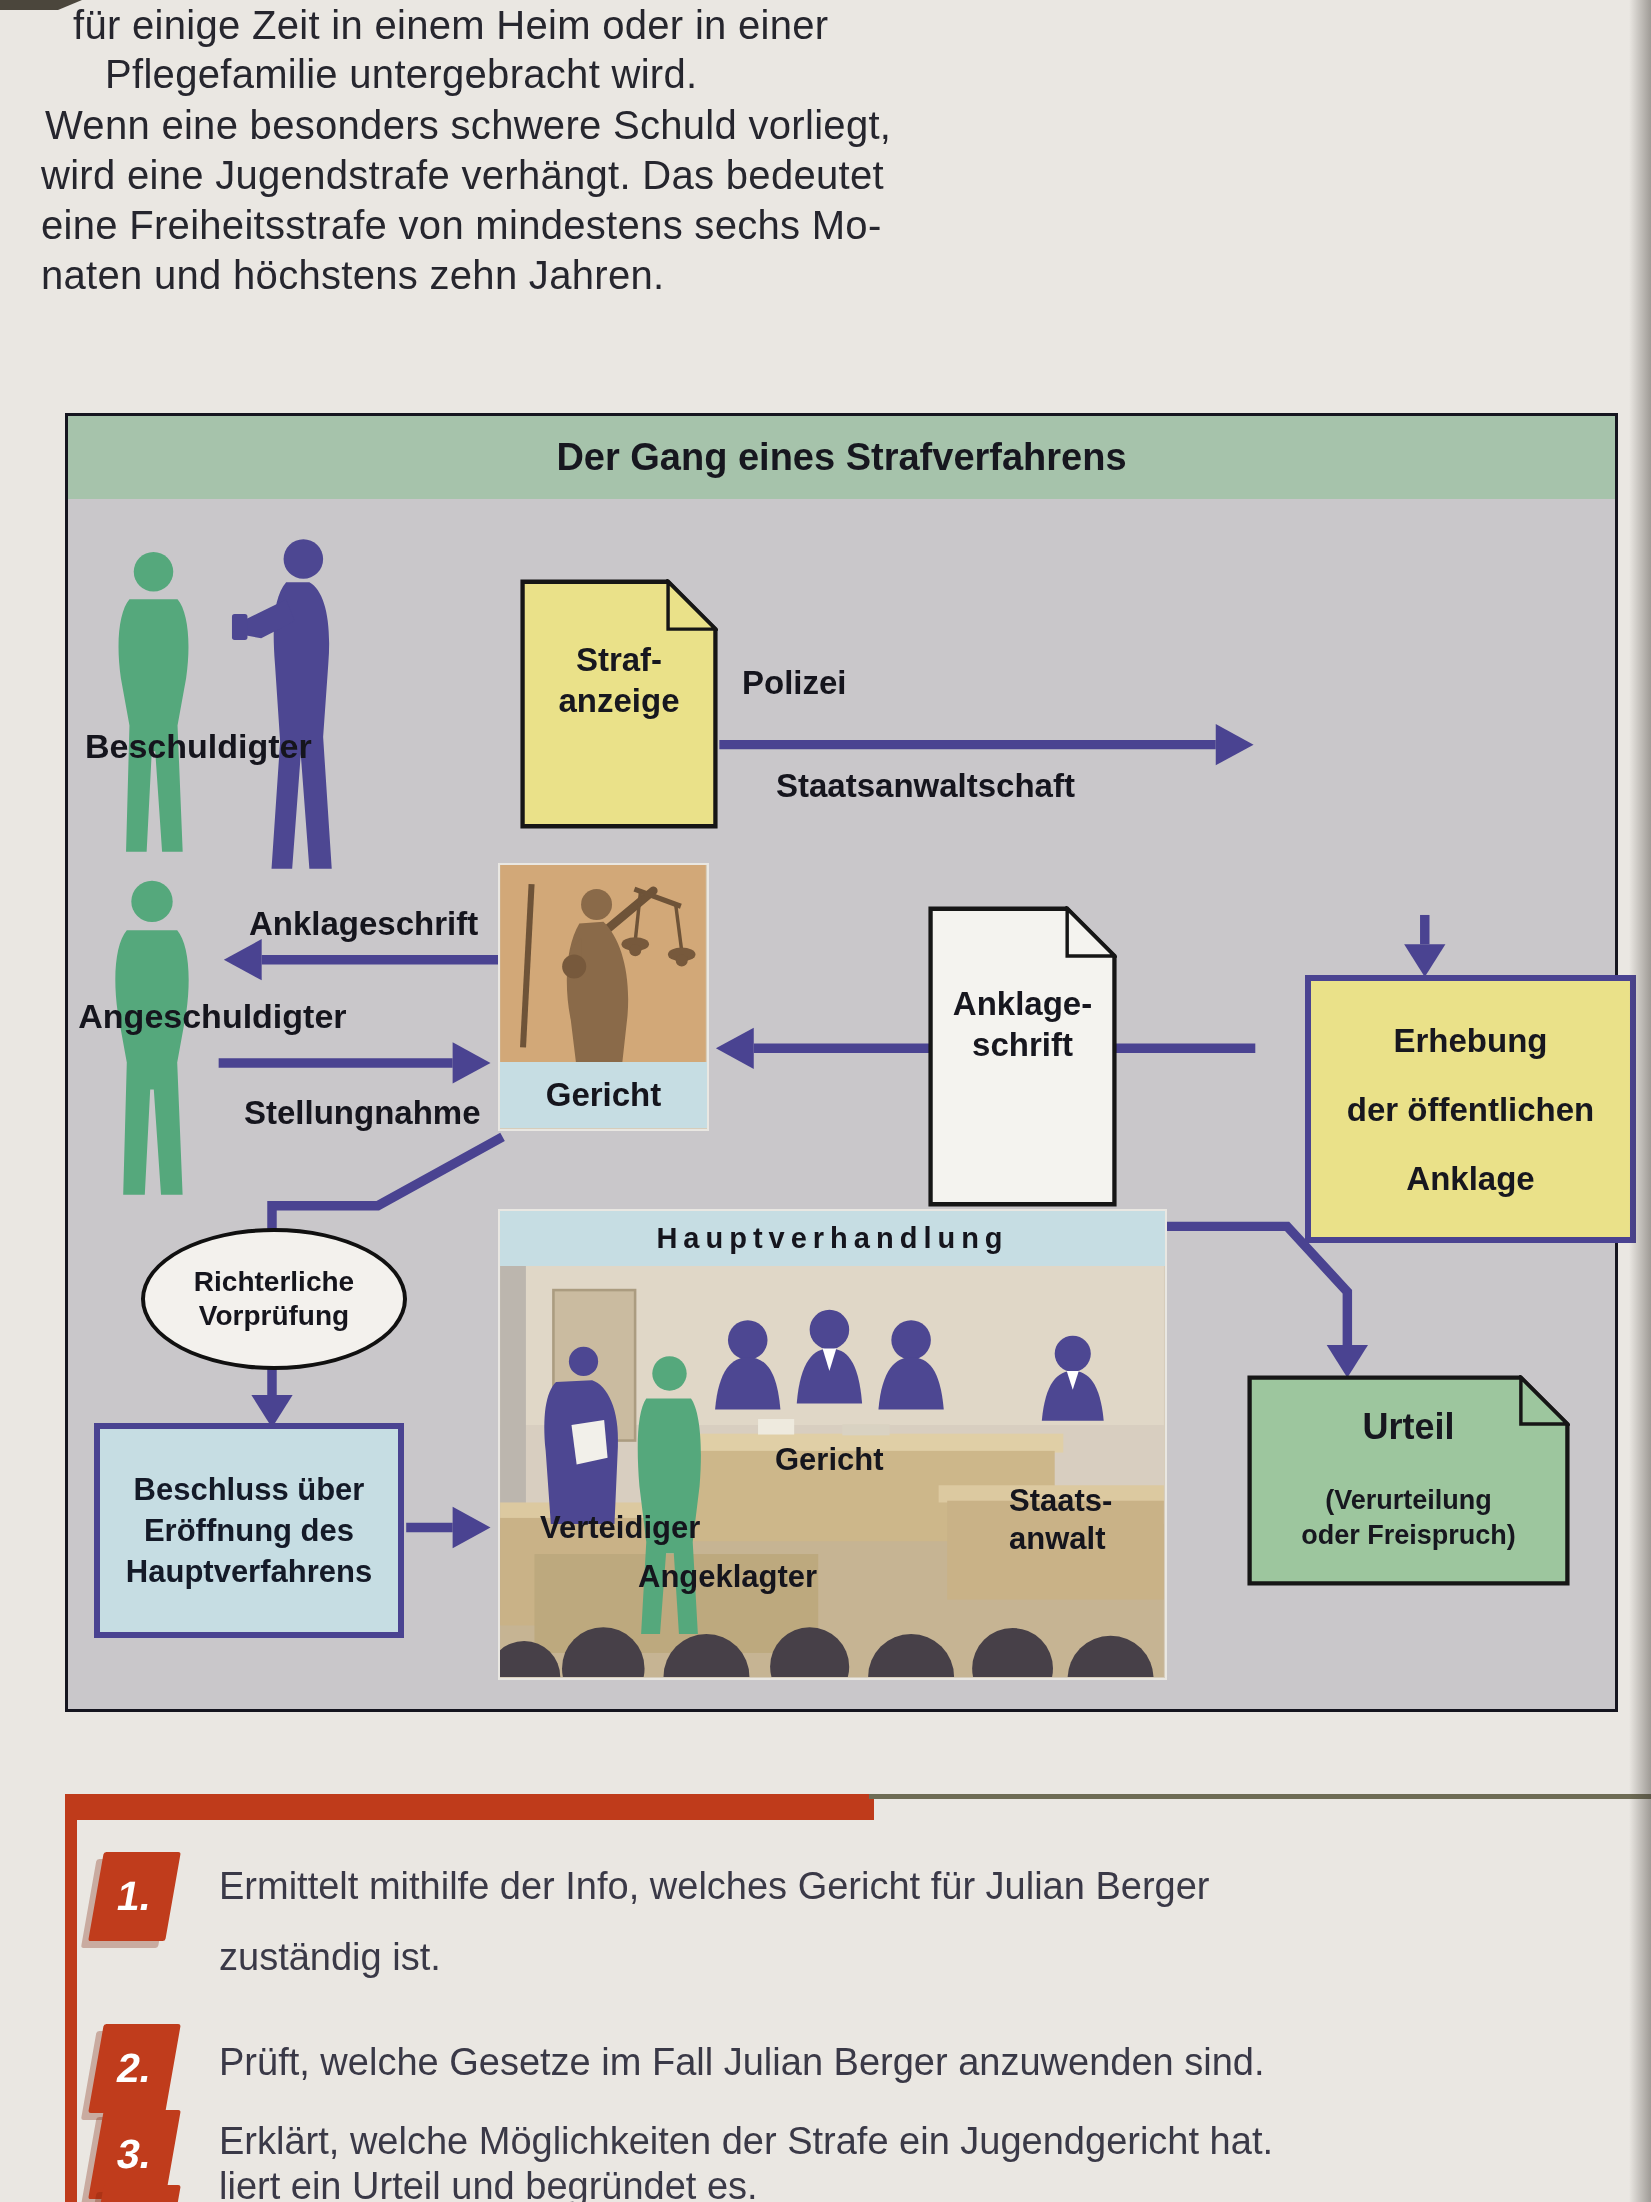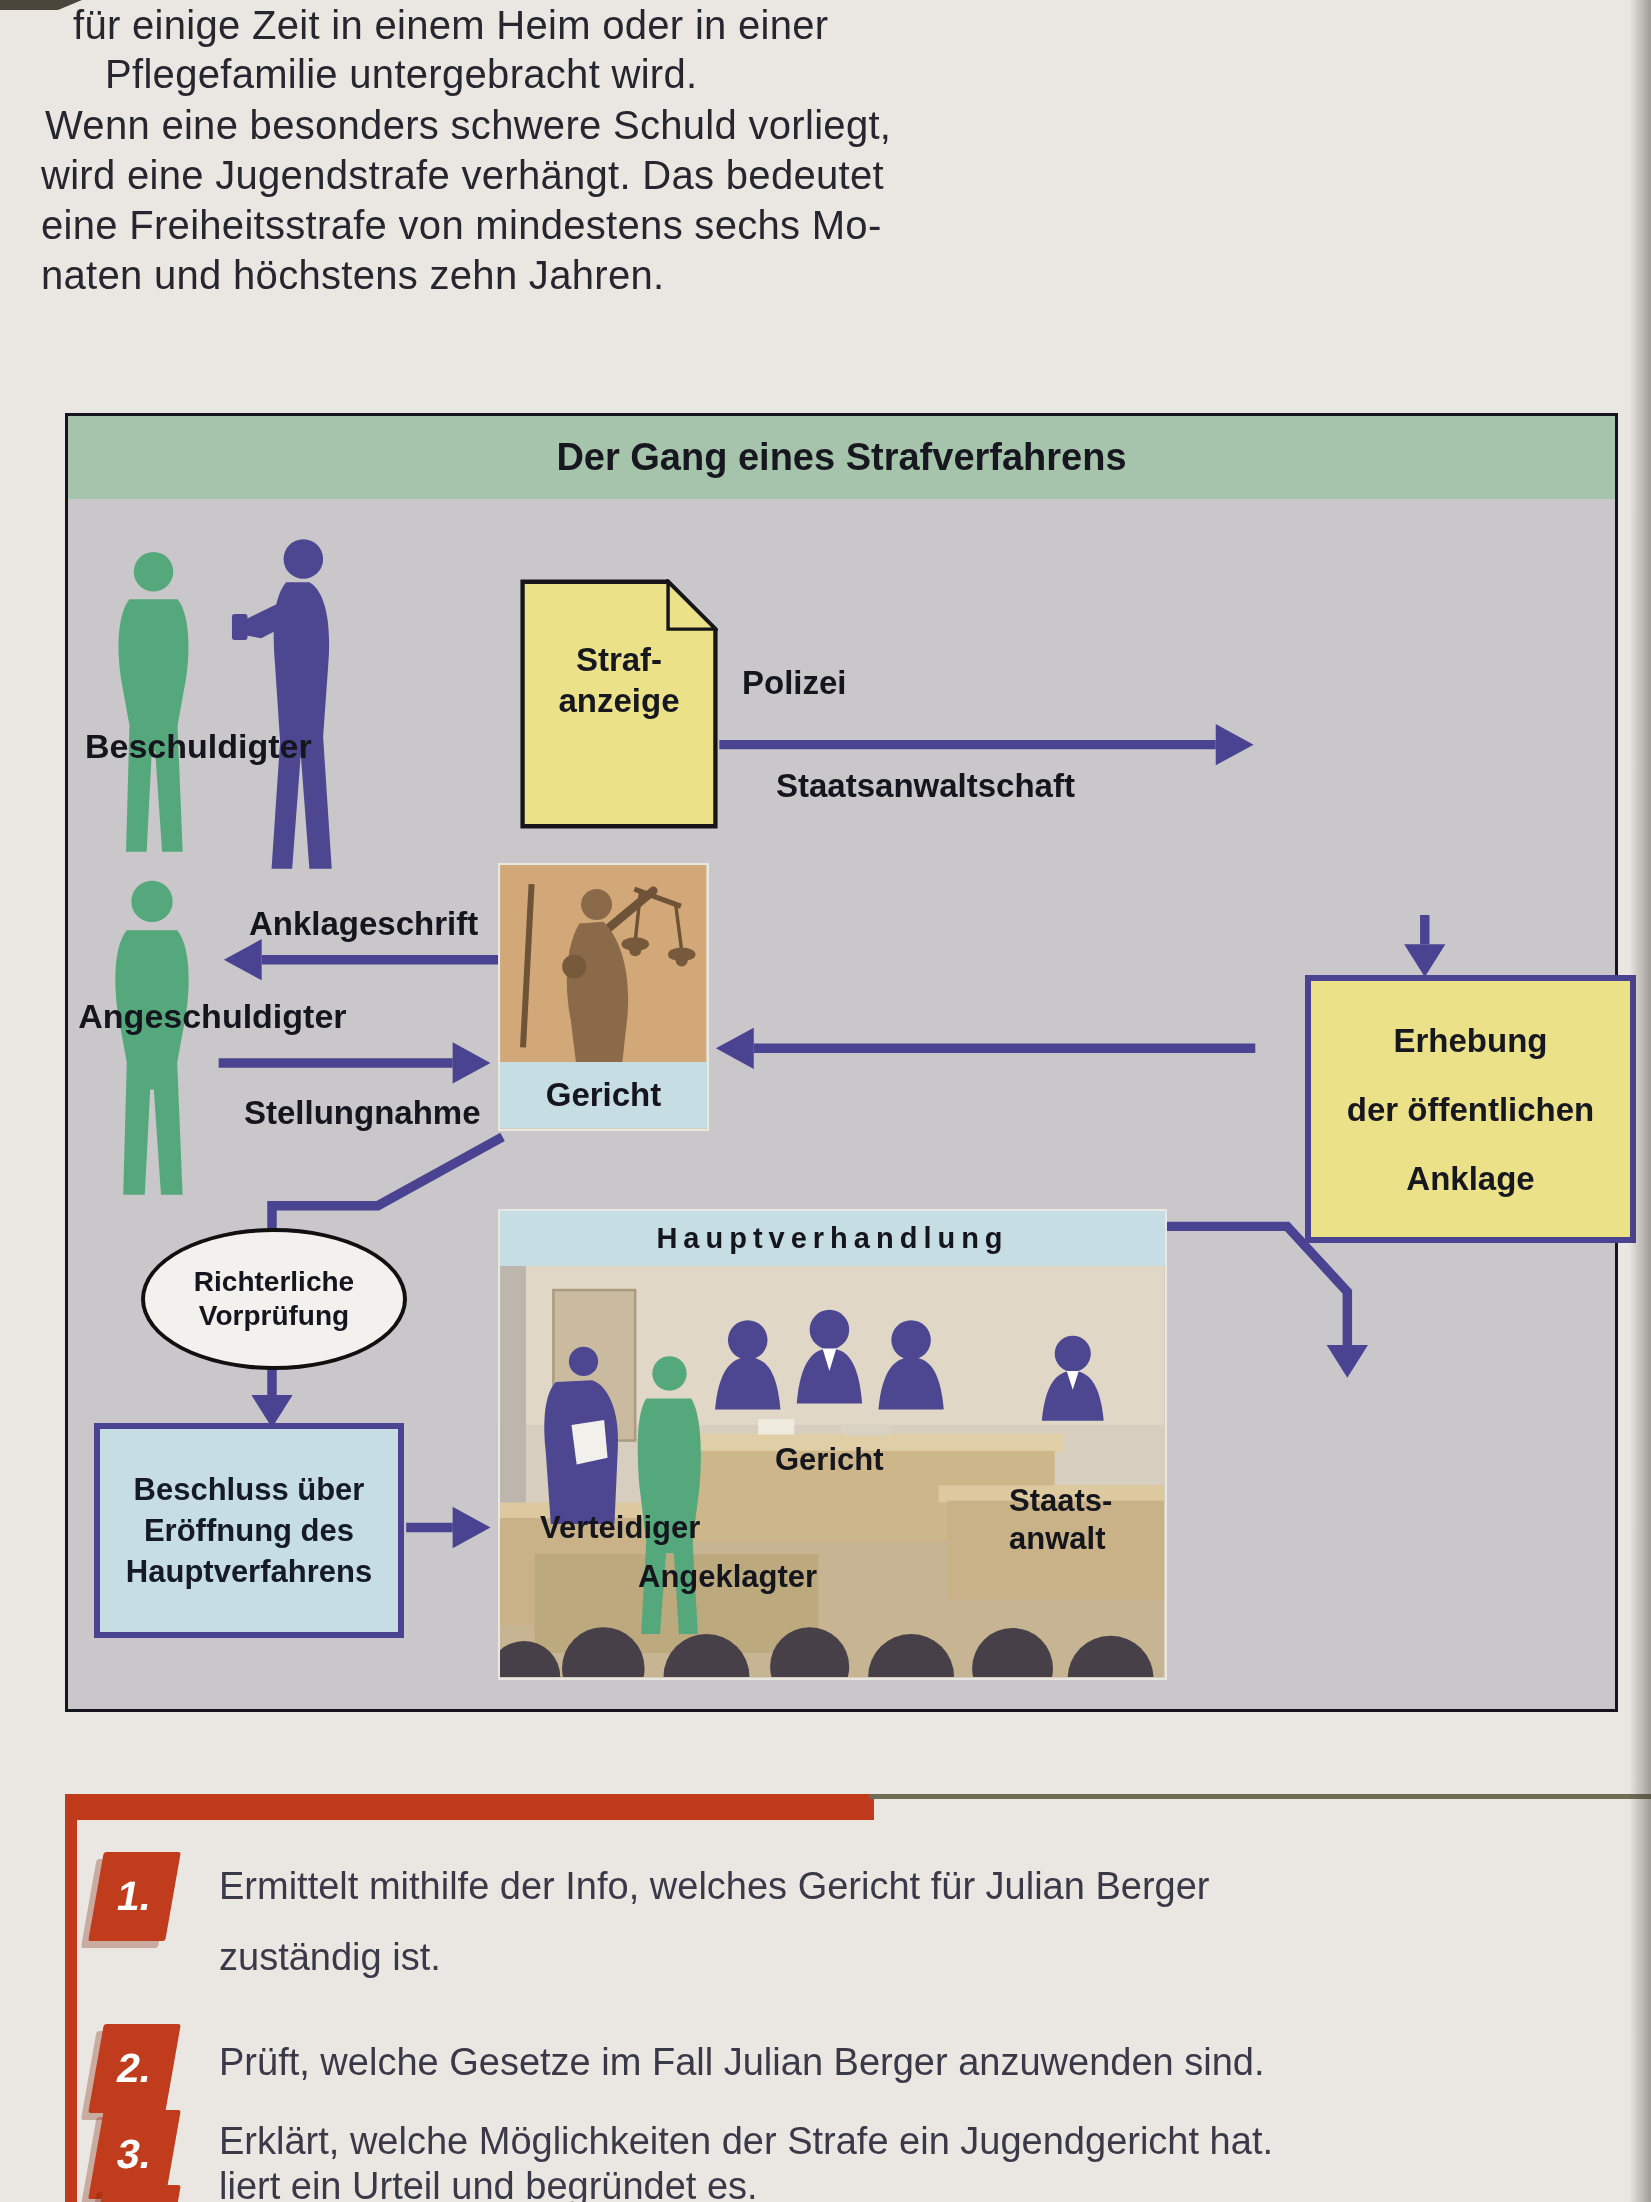--- a/index.html
+++ b/index.html
@@ -121,20 +121,28 @@
   <span class="lbl" style="left:674px;top:248px;font-size:33px;">Polizei</span>
   <span class="lbl" style="left:708px;top:351px;font-size:33px;">Staatsanwaltschaft</span>
 
 
   <div class="ybox" style="left:1237px;top:559px;width:331px;height:268px;gap:28px;">
     <div style="font-size:33px;font-weight:bold;line-height:41px;">Erhebung</div>
     <div style="font-size:33px;font-weight:bold;line-height:41px;">der öffentlichen</div>
     <div style="font-size:33px;font-weight:bold;line-height:41px;">Anklage</div>
   </div>
 
+  <div class="doc" style="left:860px;top:490px;width:189px;height:301px;">
+    <svg width="189" height="301" viewBox="0 0 220 350">
+      <polygon points="3,3 162,3 217,58 217,347 3,347" fill="#f4f3ef" stroke="#161616" stroke-width="5" stroke-linejoin="miter"></polygon>
+      <polygon points="162,3 162,58 217,58" fill="#f4f3ef" stroke="#161616" stroke-width="4"></polygon>
+    </svg>
+    <div class="txt" style="top:79px;font-size:33px;">Anklage-</div>
+    <div class="txt" style="top:120px;font-size:33px;">schrift</div>
+  </div>
 
   <div class="imgbox" style="left:430px;top:447px;width:211px;height:268px;">
     <svg class="abs" style="left:0;top:0;" width="206" height="197" viewBox="0 0 239 229">
       <rect x="0" y="0" width="239" height="229" fill="#d2a878"></rect>
       <rect x="28" y="22" width="7" height="190" fill="#6e5338" transform="rotate(3 31 117)"></rect>
       <g fill="none" stroke="#6e5338">
         <path d="M118,80 L178,30" stroke-width="10" stroke-linecap="round"></path>
         <path d="M156,28 L210,48" stroke-width="6"></path>
         <path d="M163,32 L157,88" stroke-width="4"></path>
         <path d="M204,46 L211,100" stroke-width="4"></path>
@@ -231,20 +239,29 @@
         <circle cx="710" cy="480" r="50"></circle>
       </g>
     </svg>
     <span class="lbl" style="left:275px;top:231px;font-size:31px;">Gericht</span>
     <span class="lbl" style="left:40px;top:299px;font-size:31px;">Verteidiger</span>
     <span class="lbl" style="left:138px;top:348px;font-size:31px;">Angeklagter</span>
     <span class="lbl" style="left:509px;top:272px;font-size:31px;">Staats-</span>
     <span class="lbl" style="left:509px;top:310px;font-size:31px;">anwalt</span>
   </div>
 
+  <div class="doc" style="left:1179px;top:959px;width:323px;height:211px;">
+    <svg width="323" height="211" viewBox="0 0 375 245">
+      <polygon points="3,3 318,3 372,57 372,242 3,242" fill="#9dc69e" stroke="#161616" stroke-width="5" stroke-linejoin="miter"></polygon>
+      <polygon points="318,3 318,57 372,57" fill="#9dc69e" stroke="#161616" stroke-width="4"></polygon>
+    </svg>
+    <div class="txt" style="top:31px;font-size:36px;">Urteil</div>
+    <div class="txt" style="top:110px;font-size:27px;">(Verurteilung</div>
+    <div class="txt" style="top:145px;font-size:27px;">oder Freispruch)</div>
+  </div>
 
 </div>
 
 <div>
   <div class="abs" style="left:65px;top:1794px;width:809px;height:26px;background:#bf3b1b;"></div>
   <div class="abs" style="left:869px;top:1794px;width:783px;height:5.2px;background:#6e6c55;"></div>
   <div class="abs" style="left:65px;top:1794px;width:12px;height:409px;background:#bf3b1b;"></div>
 
   <div class="badge" style="left:96px;top:1852px;">
     <span>1.</span>

